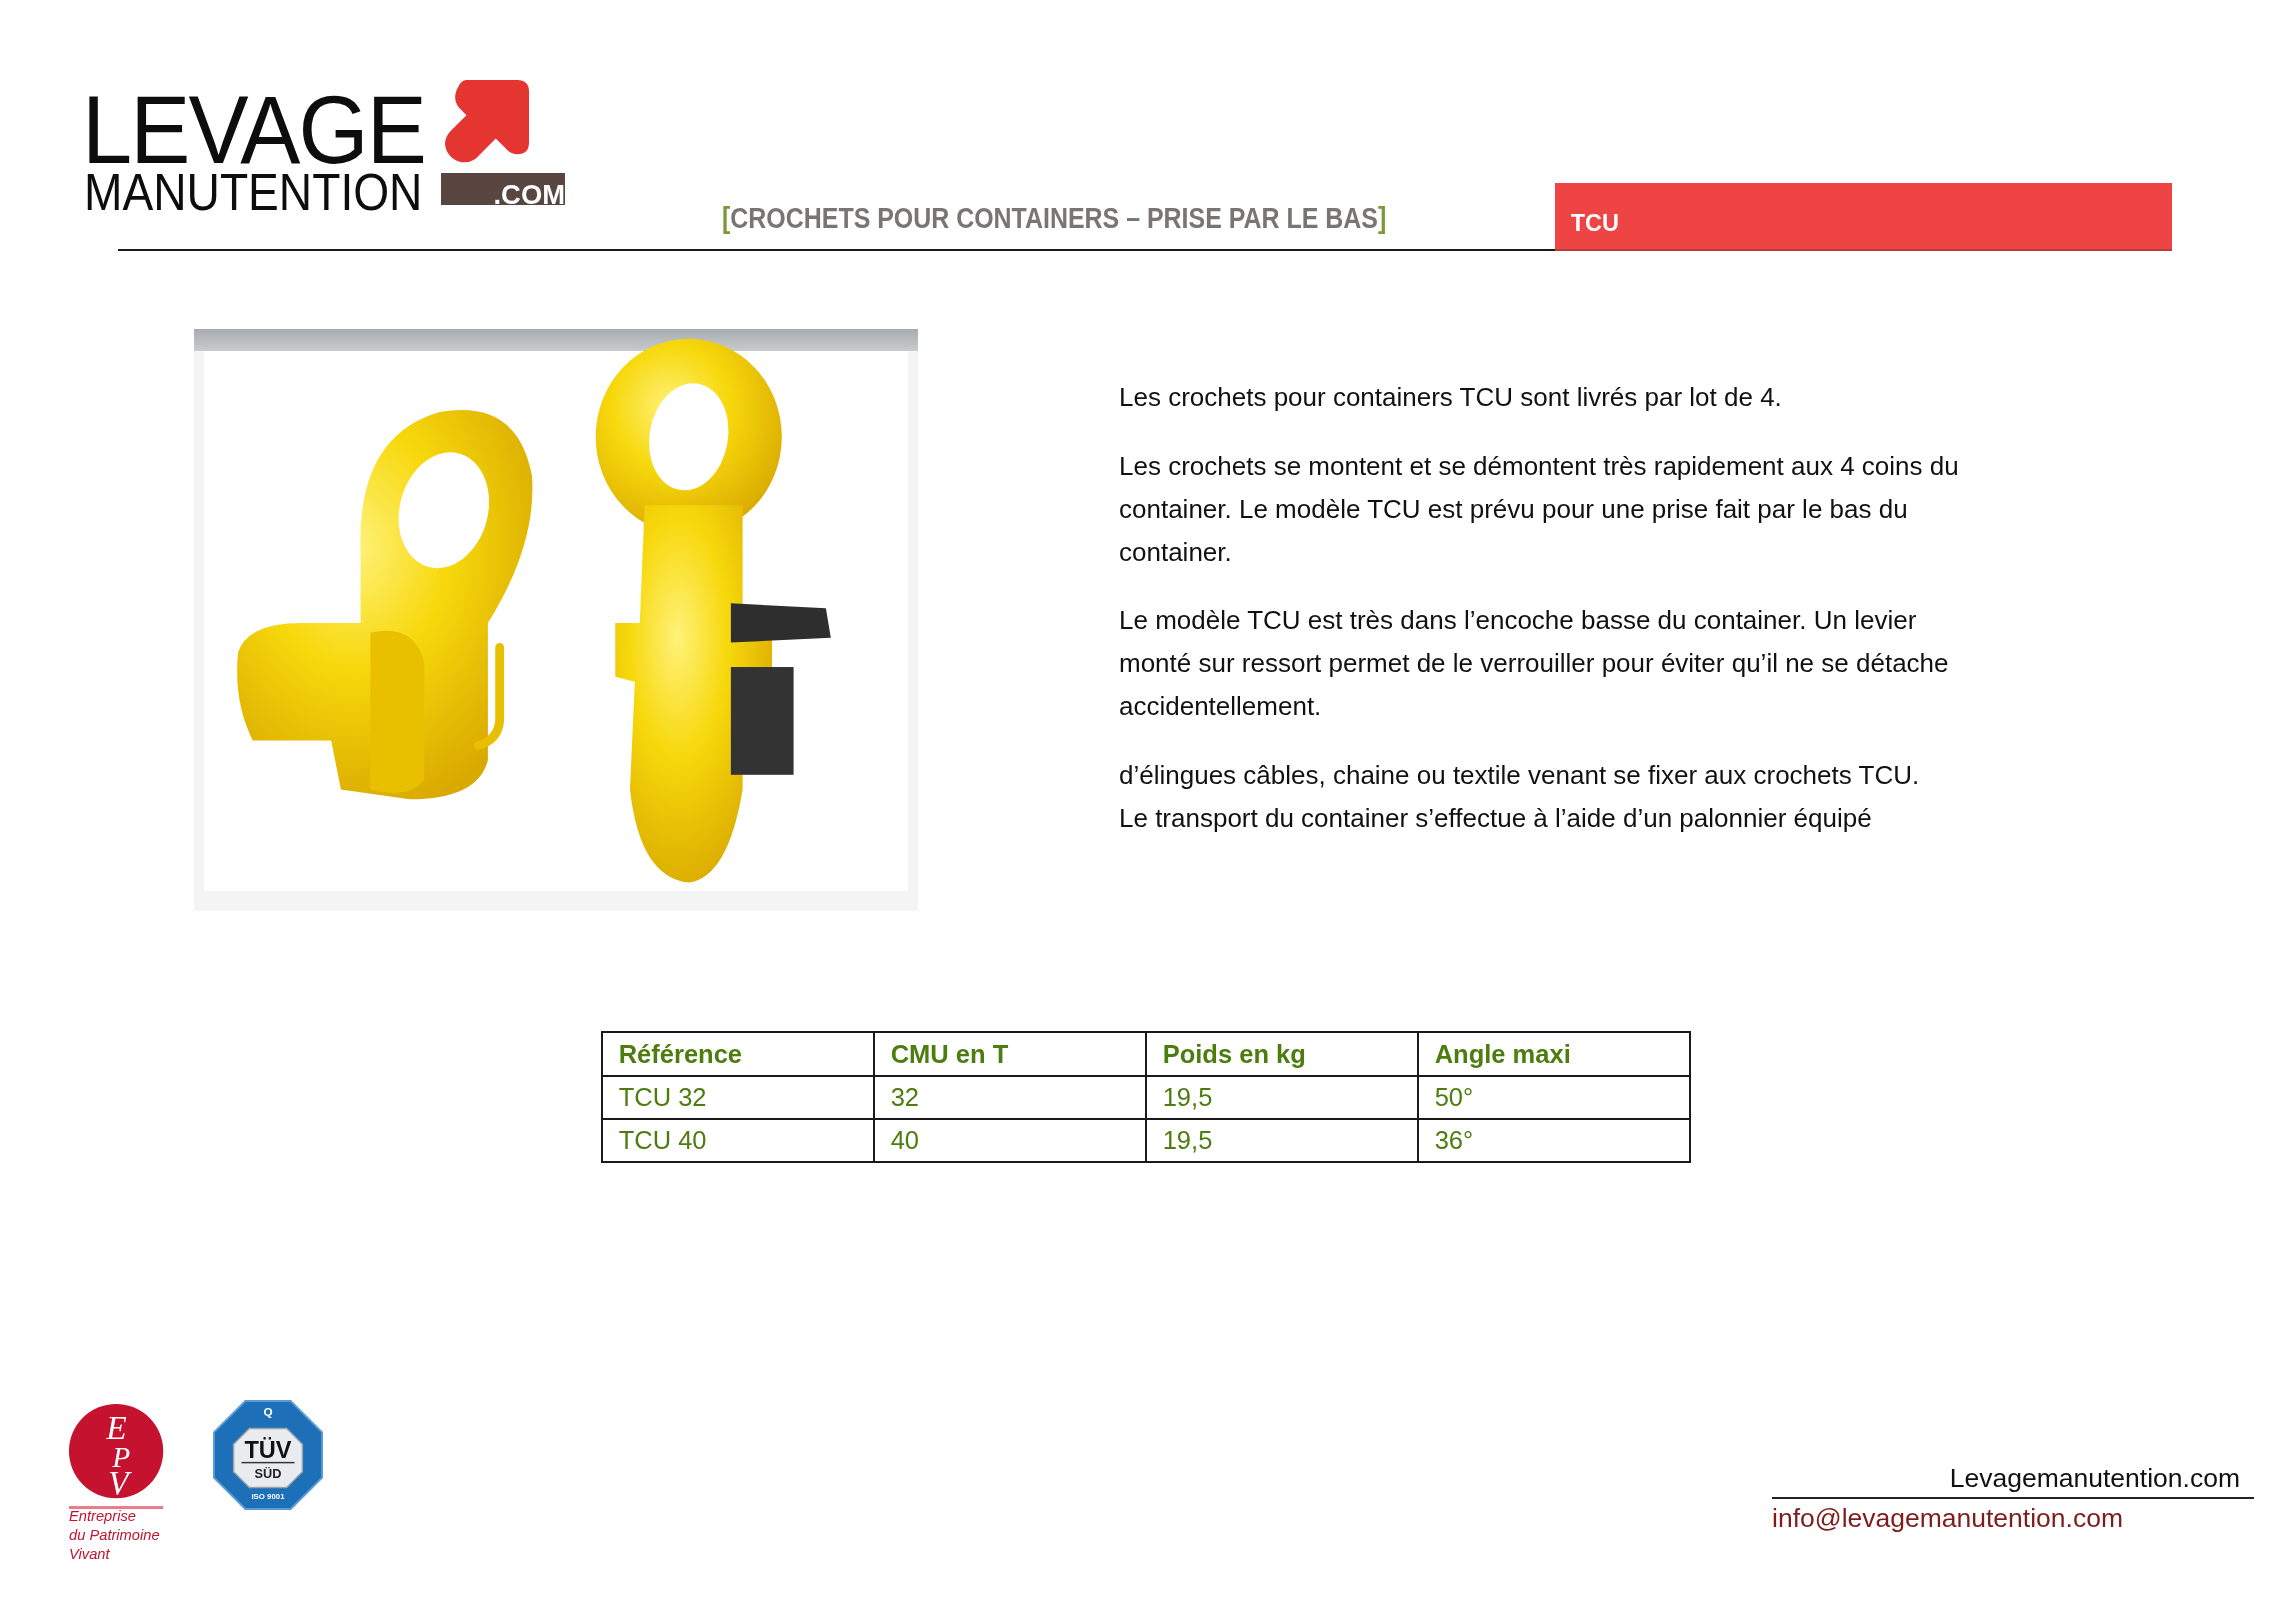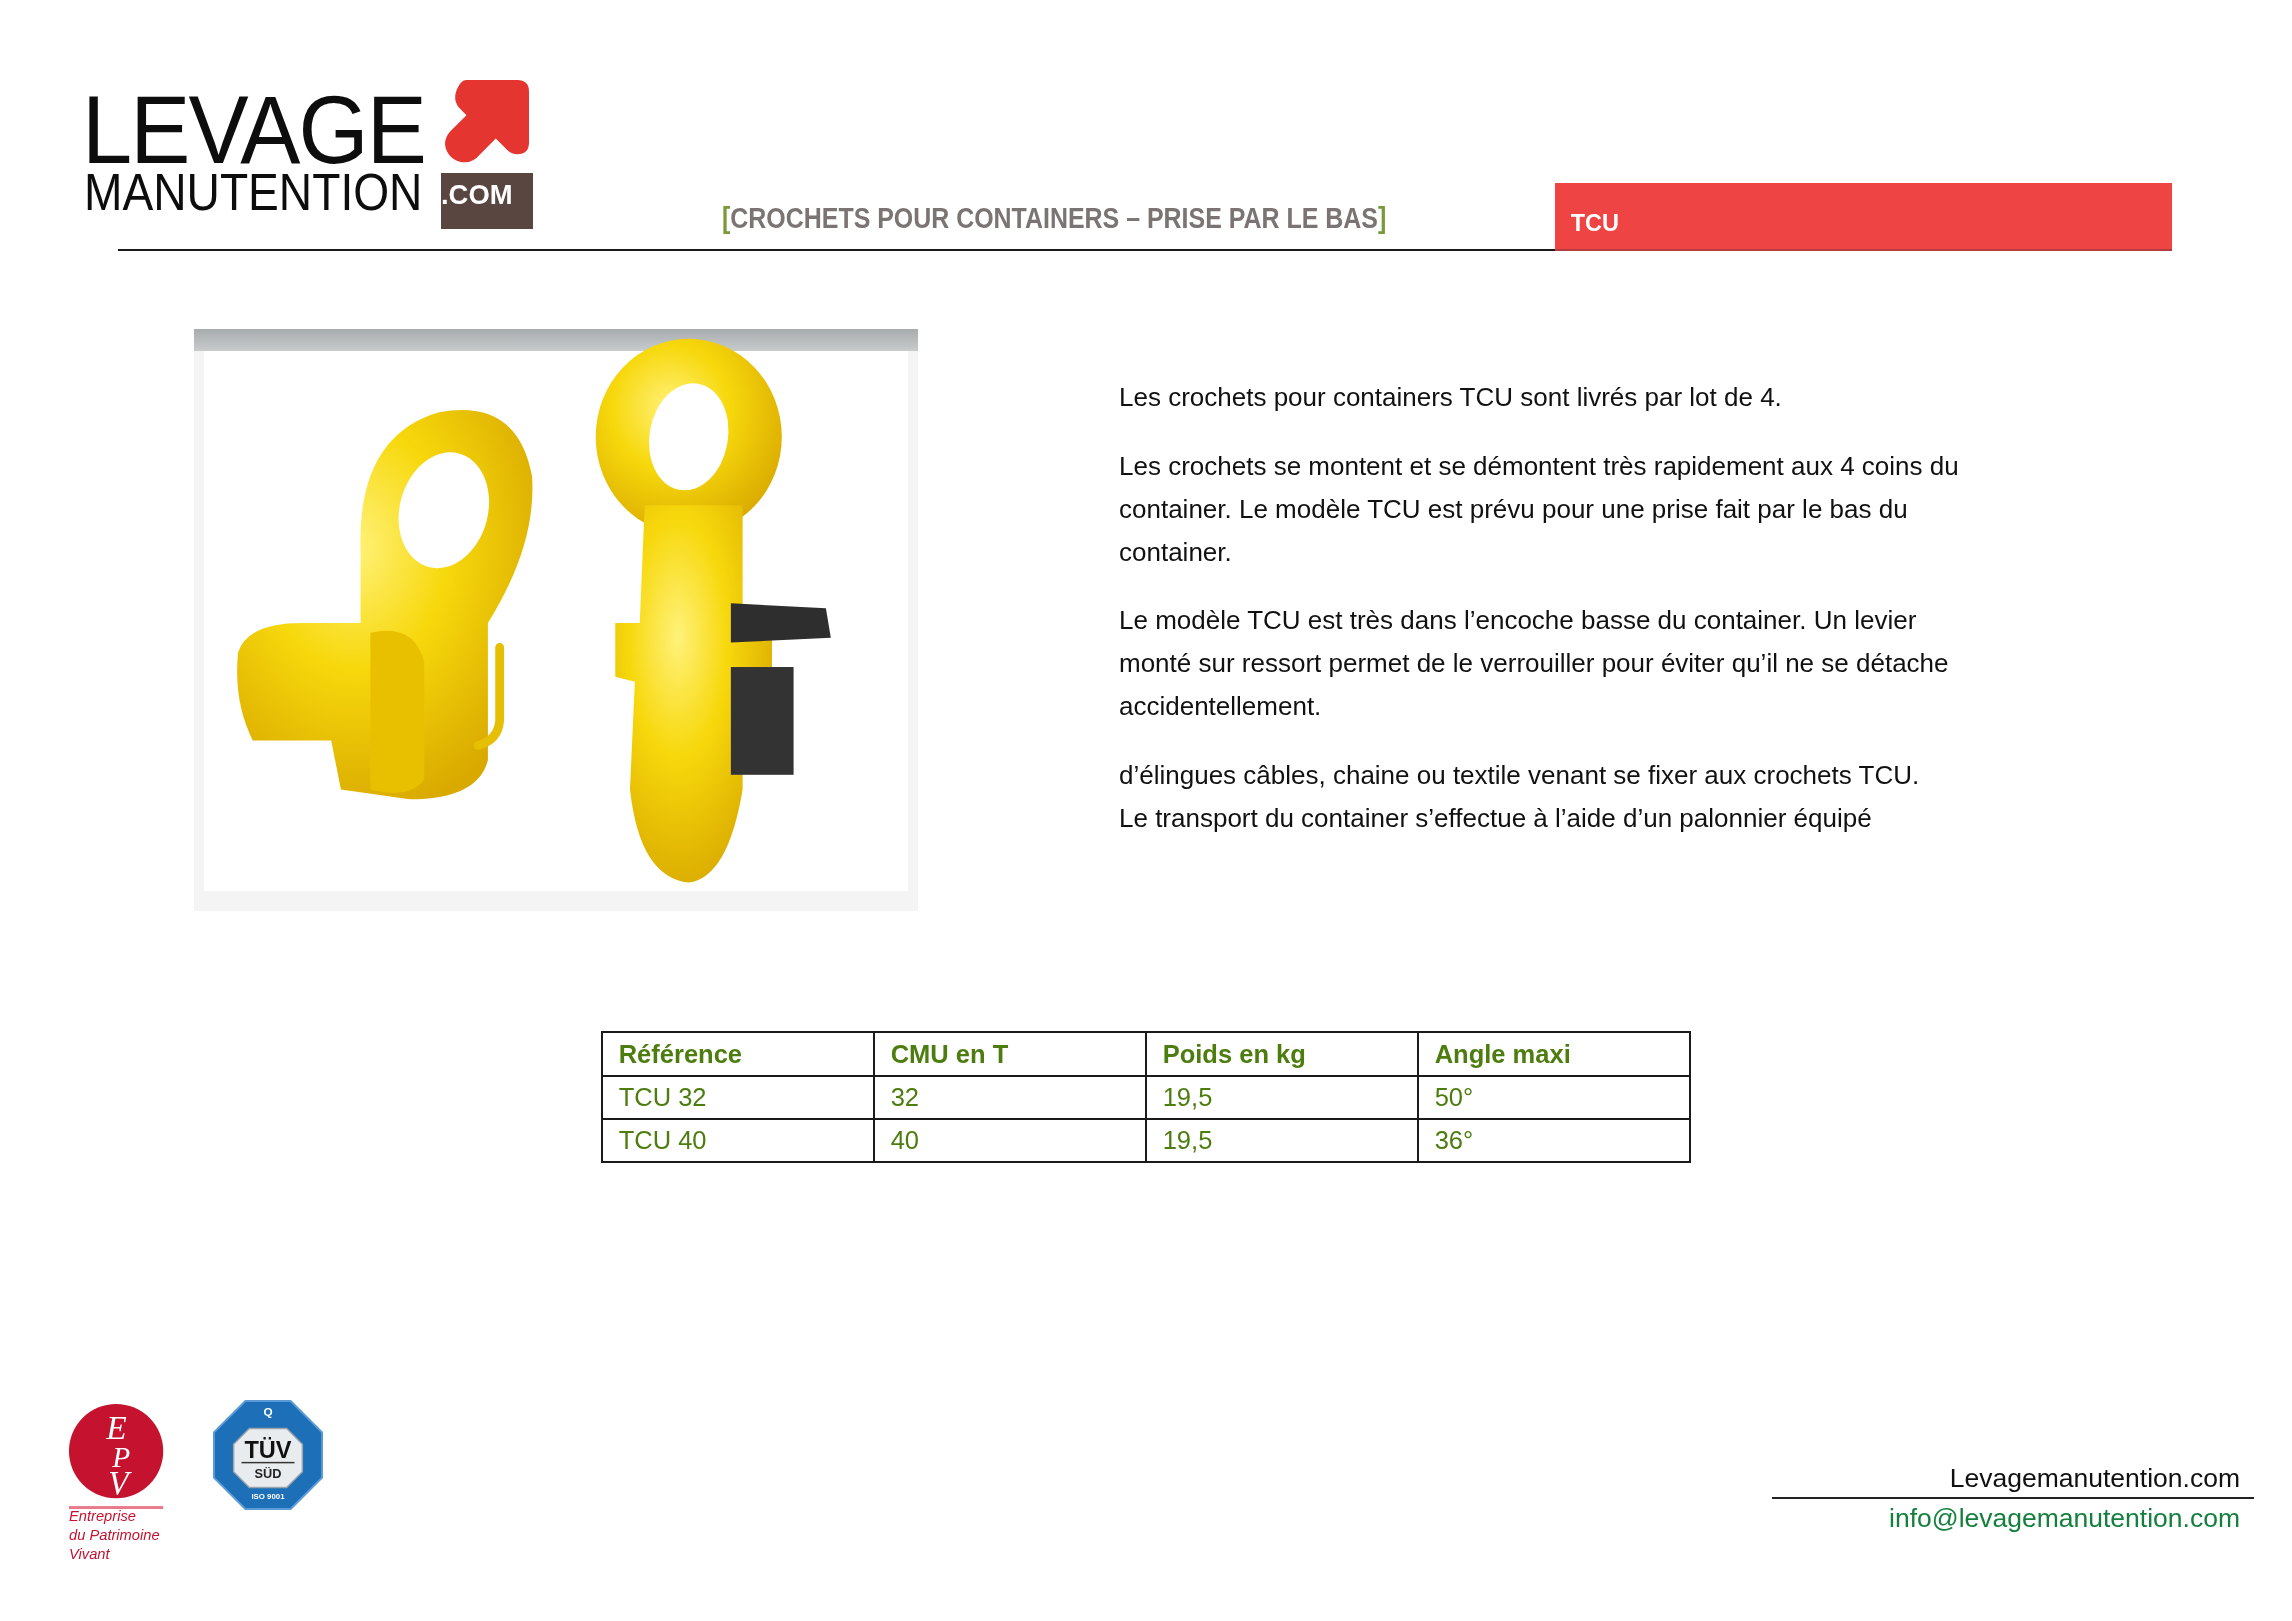--- a/index.html
+++ b/index.html
@@ -8,23 +8,23 @@
   .abs { position: absolute; }
 
   
   .logo { left: 82px; top: 78px; width: 461px; height: 147px; }
   .logo-levage { position: absolute; left: 0; top: 2.9px; font-size: 97px; line-height: 97px;
                  letter-spacing: -2px; color: #0d0d0d; font-weight: 400; transform: scaleX(0.93);
                  transform-origin: left top; white-space: nowrap; }
   .logo-manut { position: absolute; left: 2px; top: 89px; font-size: 51px; line-height: 51px;
                 color: #0d0d0d; white-space: nowrap; transform: scaleX(0.905); transform-origin: left top; }
   .logo-arrow { position: absolute; left: 363px; top: 2px; width: 84px; height: 84px; }
-  .logo-com { position: absolute; left: 359px; top: 95px; width: 92px; height: 56px;
+  .logo-com { position: absolute; left: 359px; top: 95px; width: 92px; height: 32px;
               background: #5a4641; color: #fff; font-weight: 700; font-size: 27.4px;
-              line-height: 44px; text-align: left; letter-spacing: 0px; }
+              line-height: 44px; text-align: right; letter-spacing: 0px; padding-left: 32px; }
 
   
   .doc-title { left: 722px; top: 199px; font-size: 29px; line-height: 39px; font-weight: 700;
                color: #7a7473; white-space: nowrap; transform: scaleX(0.86); transform-origin: left top; }
   .doc-title .br { color: #7a9a3a; }
   .header-rule { left: 118px; top: 249px; width: 1438px; height: 2px; background: #1a1a1a; }
   .header-badge { left: 1555px; top: 183px; width: 617px; height: 66px; background: #ef4444;
                   border-bottom: 2px solid #b33c3c; }
   .header-badge span { position: absolute; left: 15.7px; top: 25.5px; color: #fff; font-weight: 700;
                        font-size: 23.5px; line-height: 29px; }
@@ -51,22 +51,22 @@
   
   .epv { left: 67px; top: 1402px; width: 108px; height: 167px; }
   .epv-text { position: absolute; left: 2px; top: 105px; font-size: 14.7px; line-height: 19px;
               font-style: italic; color: #c4122f; white-space: nowrap; }
   .tuv { left: 212px; top: 1399px; width: 112px; height: 112px; }
 
   
   .contact-site { left: 1772px; top: 1462px; width: 468px; text-align: right; font-size: 26.5px;
                   line-height: 33px; color: #111; }
   .contact-rule { left: 1772px; top: 1497px; width: 482px; height: 2px; background: #222; }
-  .contact-mail { left: 1772px; top: 1502px; width: 468px; text-align: right; font-size: 26.5px;
-                  line-height: 33px; color: #15803d; }
+  .contact-mail { left: 1772px; top: 1502px; width: 468px; text-align: left; font-size: 26.5px;
+                  line-height: 33px; color: #7f1d1d; }
 </style>
 </head>
 <body>
 
 <div class="abs logo">
   <div class="logo-levage">LEVAGE</div>
   <div class="logo-manut">MANUTENTION</div>
   <svg class="logo-arrow" viewBox="0 0 86 86">
     <path d="M22 0 H74 Q86 0 86 12 V64 Q86 76 74 76 Q68 76 64 72 L52 60 L36 76 Q28 86 16 84 Q2 80 0 66 Q0 58 6 52 L22 36 L14 28 Q8 20 12 10 Q16 0 22 0 Z" fill="#e53530"></path>
   </svg>

